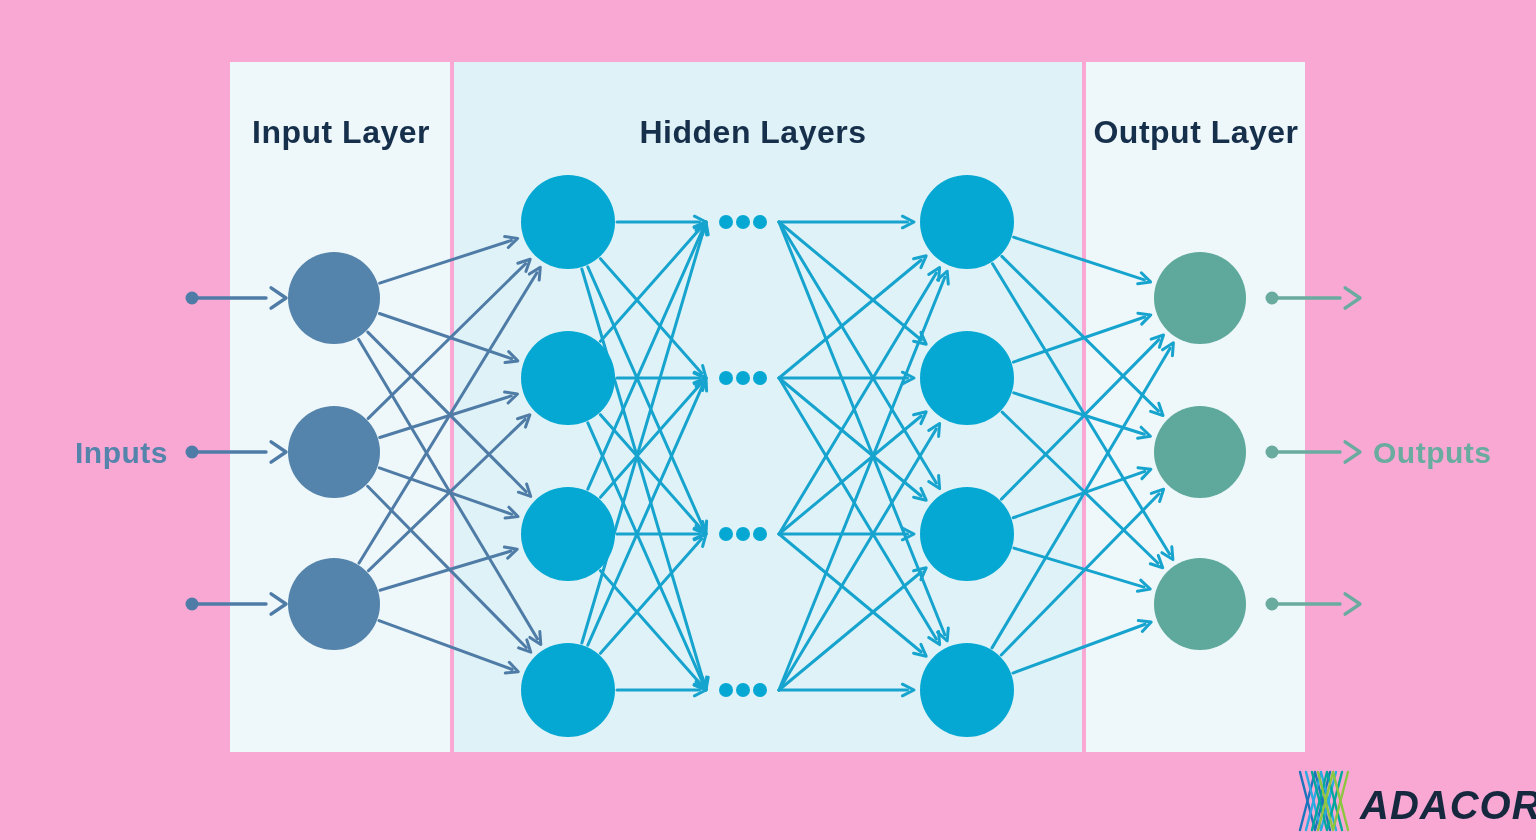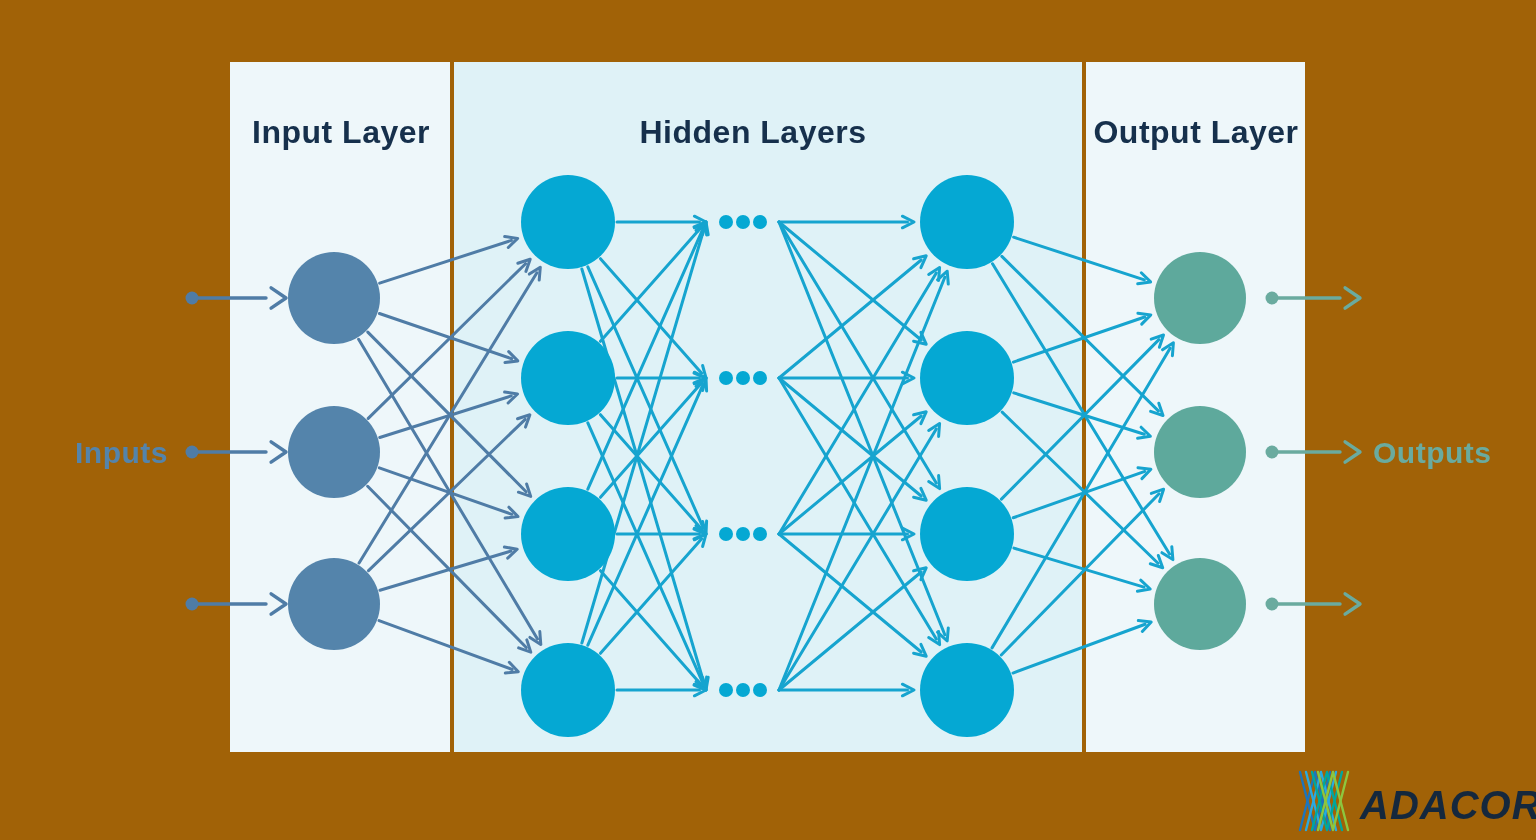--- a/index.html
+++ b/index.html
@@ -1,16 +1,16 @@
 <!DOCTYPE html>
 <html><head>
 <meta charset="utf-8">
 <style>
   html,body { margin:0; padding:0; background:#ffffff; }
-  .stage { position:relative; width:1536px; height:840px; background:#a16207; overflow:hidden;
+  .stage { position:relative; width:1536px; height:840px; background:#f9a8d4; overflow:hidden;
            font-family:"Liberation Sans", sans-serif; }
   svg { position:absolute; left:0; top:0; }
   .panel-title { font-family:"Liberation Sans", sans-serif; font-weight:700; font-size:32px; letter-spacing:0.5px; }
   .io-label    { font-family:"Liberation Sans", sans-serif; font-weight:700; font-size:30px; letter-spacing:0.5px; }
   .logo-text   { font-family:"Liberation Sans", sans-serif; font-weight:700; font-style:italic; font-size:40px; letter-spacing:1px; }
 </style>
 </head>
 <body>
 
 <div class="stage">

